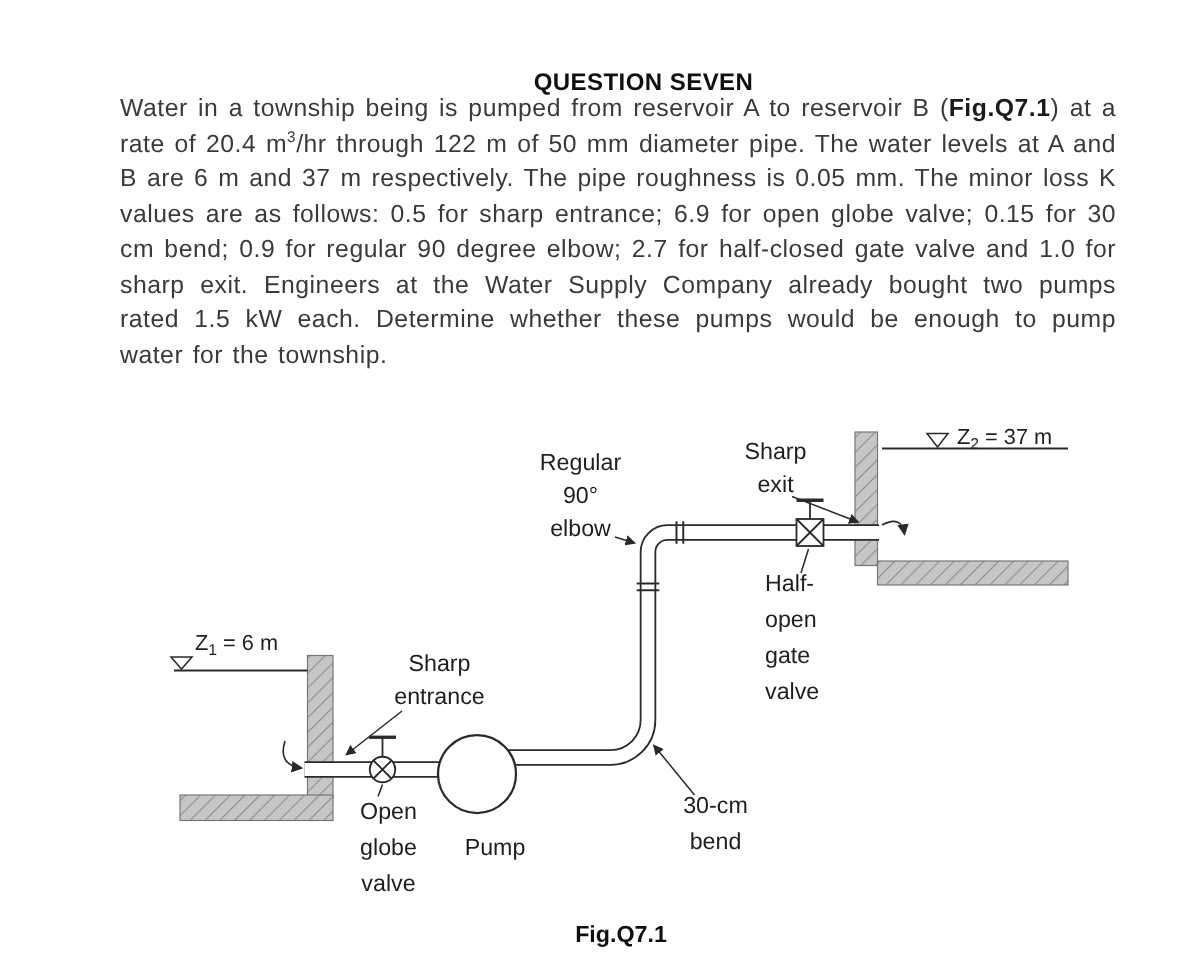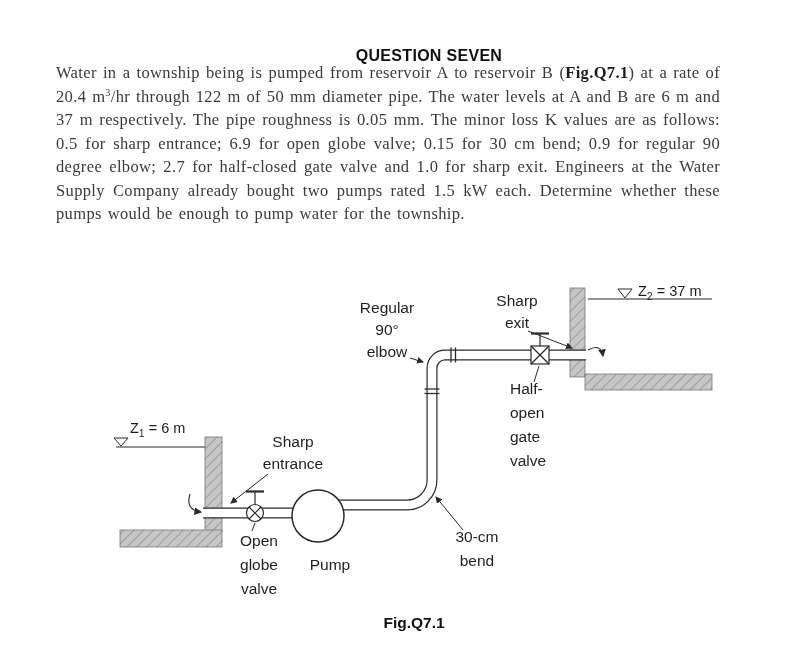--- a/index.html
+++ b/index.html
@@ -10,24 +10,24 @@
     overflow: hidden;
     font-family: "Liberation Sans", sans-serif;
     color: #2f2f2f;
   }
   .title {
     position: absolute; top: 30px; left: 12px; width: 100%;
     margin: 17px; text-align: center;
     font-size: 16px; font-weight: bold; letter-spacing: .3px; color: #101010;
   }
   .para {
-    position: absolute; top: 61px; left: 56px; width: 664px; margin: 0;
+    position: absolute; top: 61px; left: 80px; width: 664px; margin: 0;
     font-size: 16.5px; line-height: 23.5px;
     letter-spacing: .35px; word-spacing: 1.4px;
-    text-align: justify; color: #3a3a3a; font-family: Liberation Serif, serif;
+    text-align: justify; color: #3a3a3a;
   }
   .para strong { color: #1b1b1b; }
   .para sup { font-size: .62em; line-height: 0; }
   svg.diagram { position: absolute; top: 270px; left: 0; }
   svg text { font-family: "Liberation Sans", sans-serif; font-size: 15.5px; fill: #1f1f1f; }
   svg text.lvl { font-size: 14.5px; }
   svg text.cap { font-size: 15.5px; font-weight: bold; fill: #101010; }
 </style>
 </head>
 <body>

